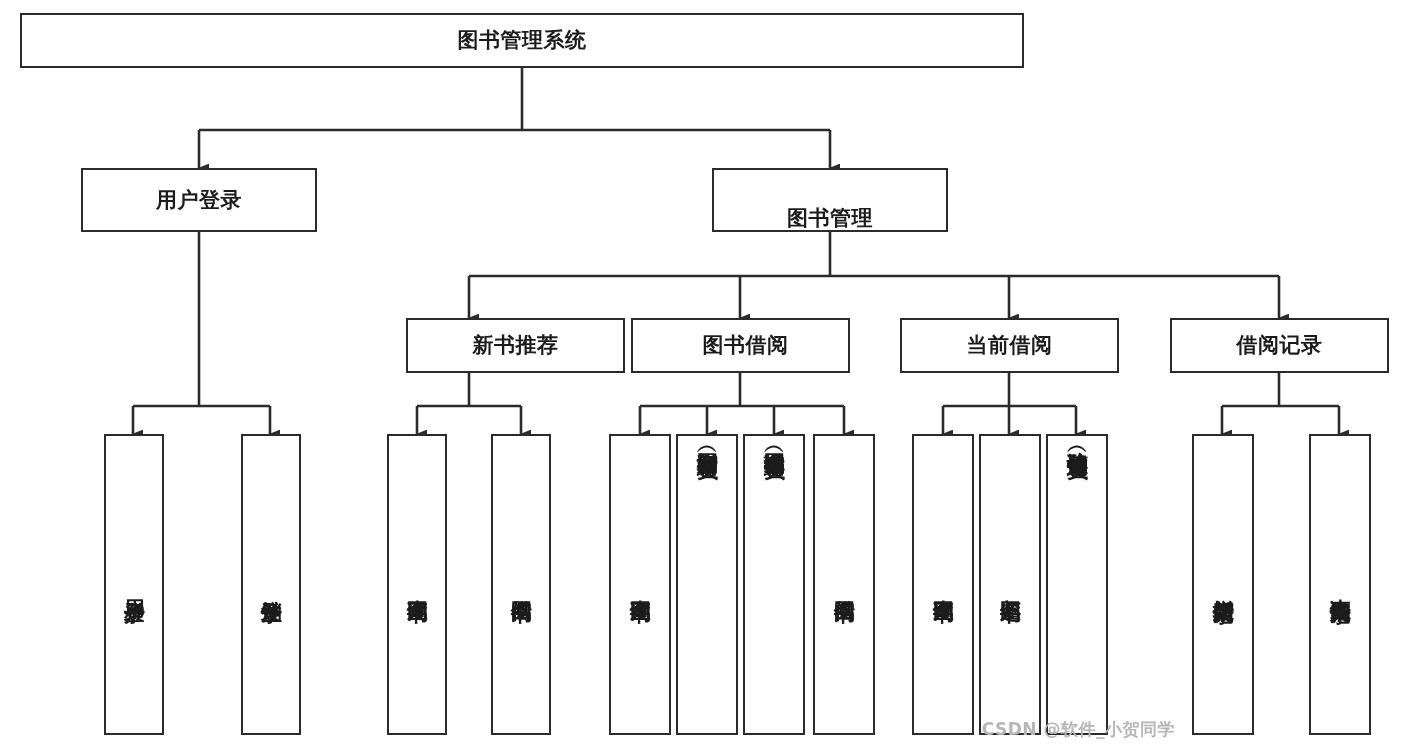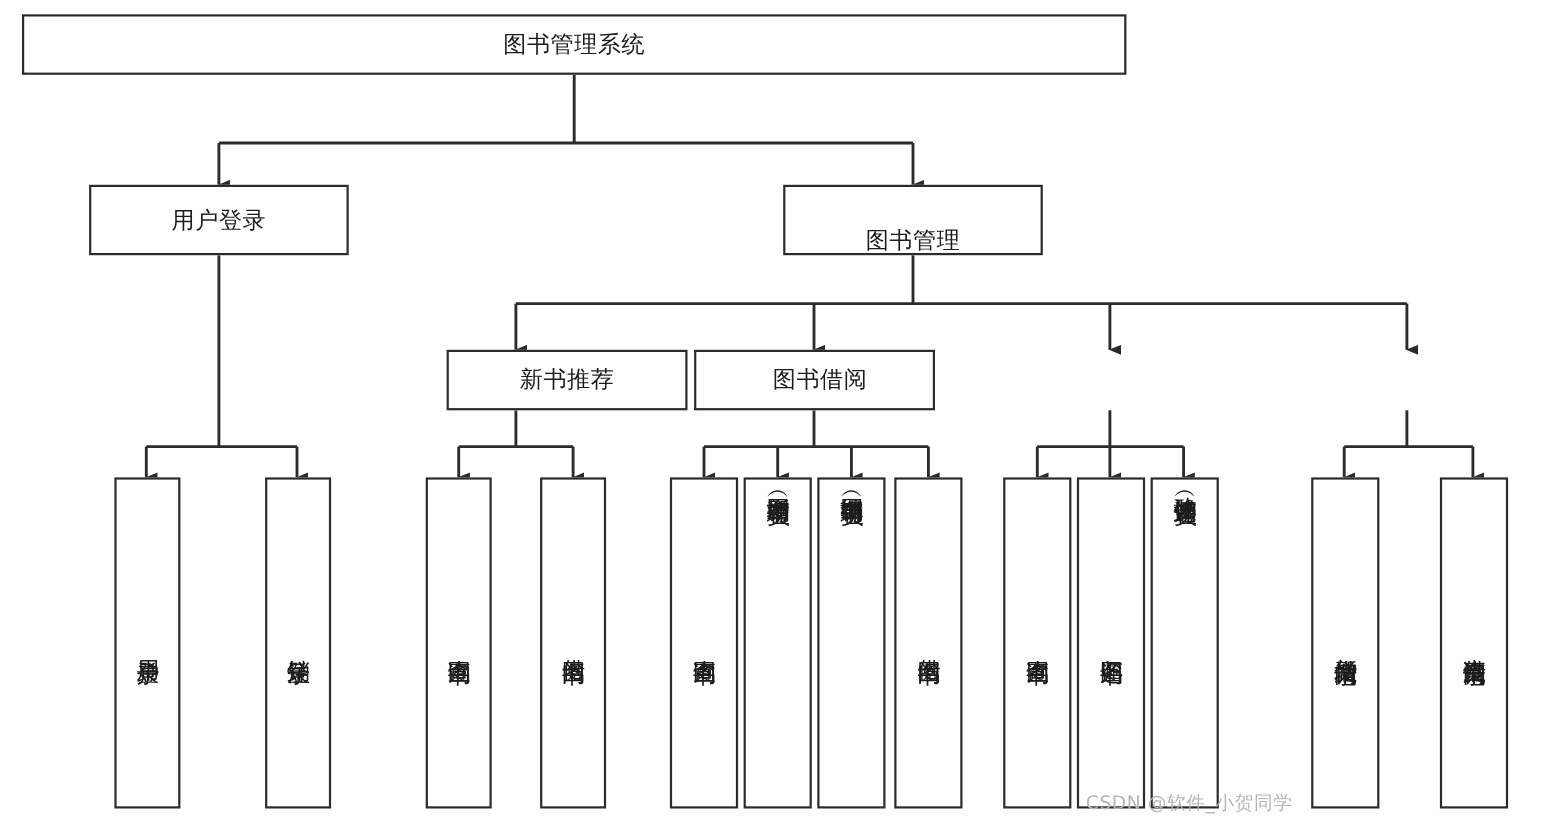--- a/index.html
+++ b/index.html
@@ -11,20 +11,21 @@
     width: 1405px;
     height: 747px;
     overflow: hidden;
     font-family: "DejaVu Sans", "Liberation Sans", sans-serif;
   }
   #diagram-root {
     position: relative;
     width: 1183px;
     height: 747px;
     background: #ffffff;
+    font-weight: bold;
   }
   svg.connectors {
     position: absolute;
     left: 0;
     top: 0;
     width: 1405px;
     height: 747px;
     pointer-events: none;
   }
   .node {
@@ -147,21 +148,27 @@
   </div>
 
   <div class="node" style="left:360px; top:318px; width:219px; height:55px;margin-left:46px;">
     <span class="node-label">新书推荐</span>
   </div>
 
   <div class="node" style="left:631px; top:318px; width:219px; height:55px;padding-left:10px;">
     <span class="node-label">图书借阅</span>
   </div>
 
-
+  <div class="node" style="left:900px; top:318px; width:219px; height:55px;">
+    <span class="node-label">当前借阅</span>
+  </div>
+
+  <div class="node" style="left:1170px; top:318px; width:219px; height:55px;">
+    <span class="node-label">借阅记录</span>
+  </div>
 
   <div class="node vertical" style="left:104px; top:434px; width:60px; height:301px;">
     <span class="node-label">用户登录</span>
   </div>
   <div class="node vertical" style="left:241px; top:434px; width:60px; height:301px;">
     <span class="node-label">注销登录</span>
   </div>
 
   <div class="node vertical" style="left:387px; top:434px; width:60px; height:301px;">
     <span class="node-label">查询图书</span>

